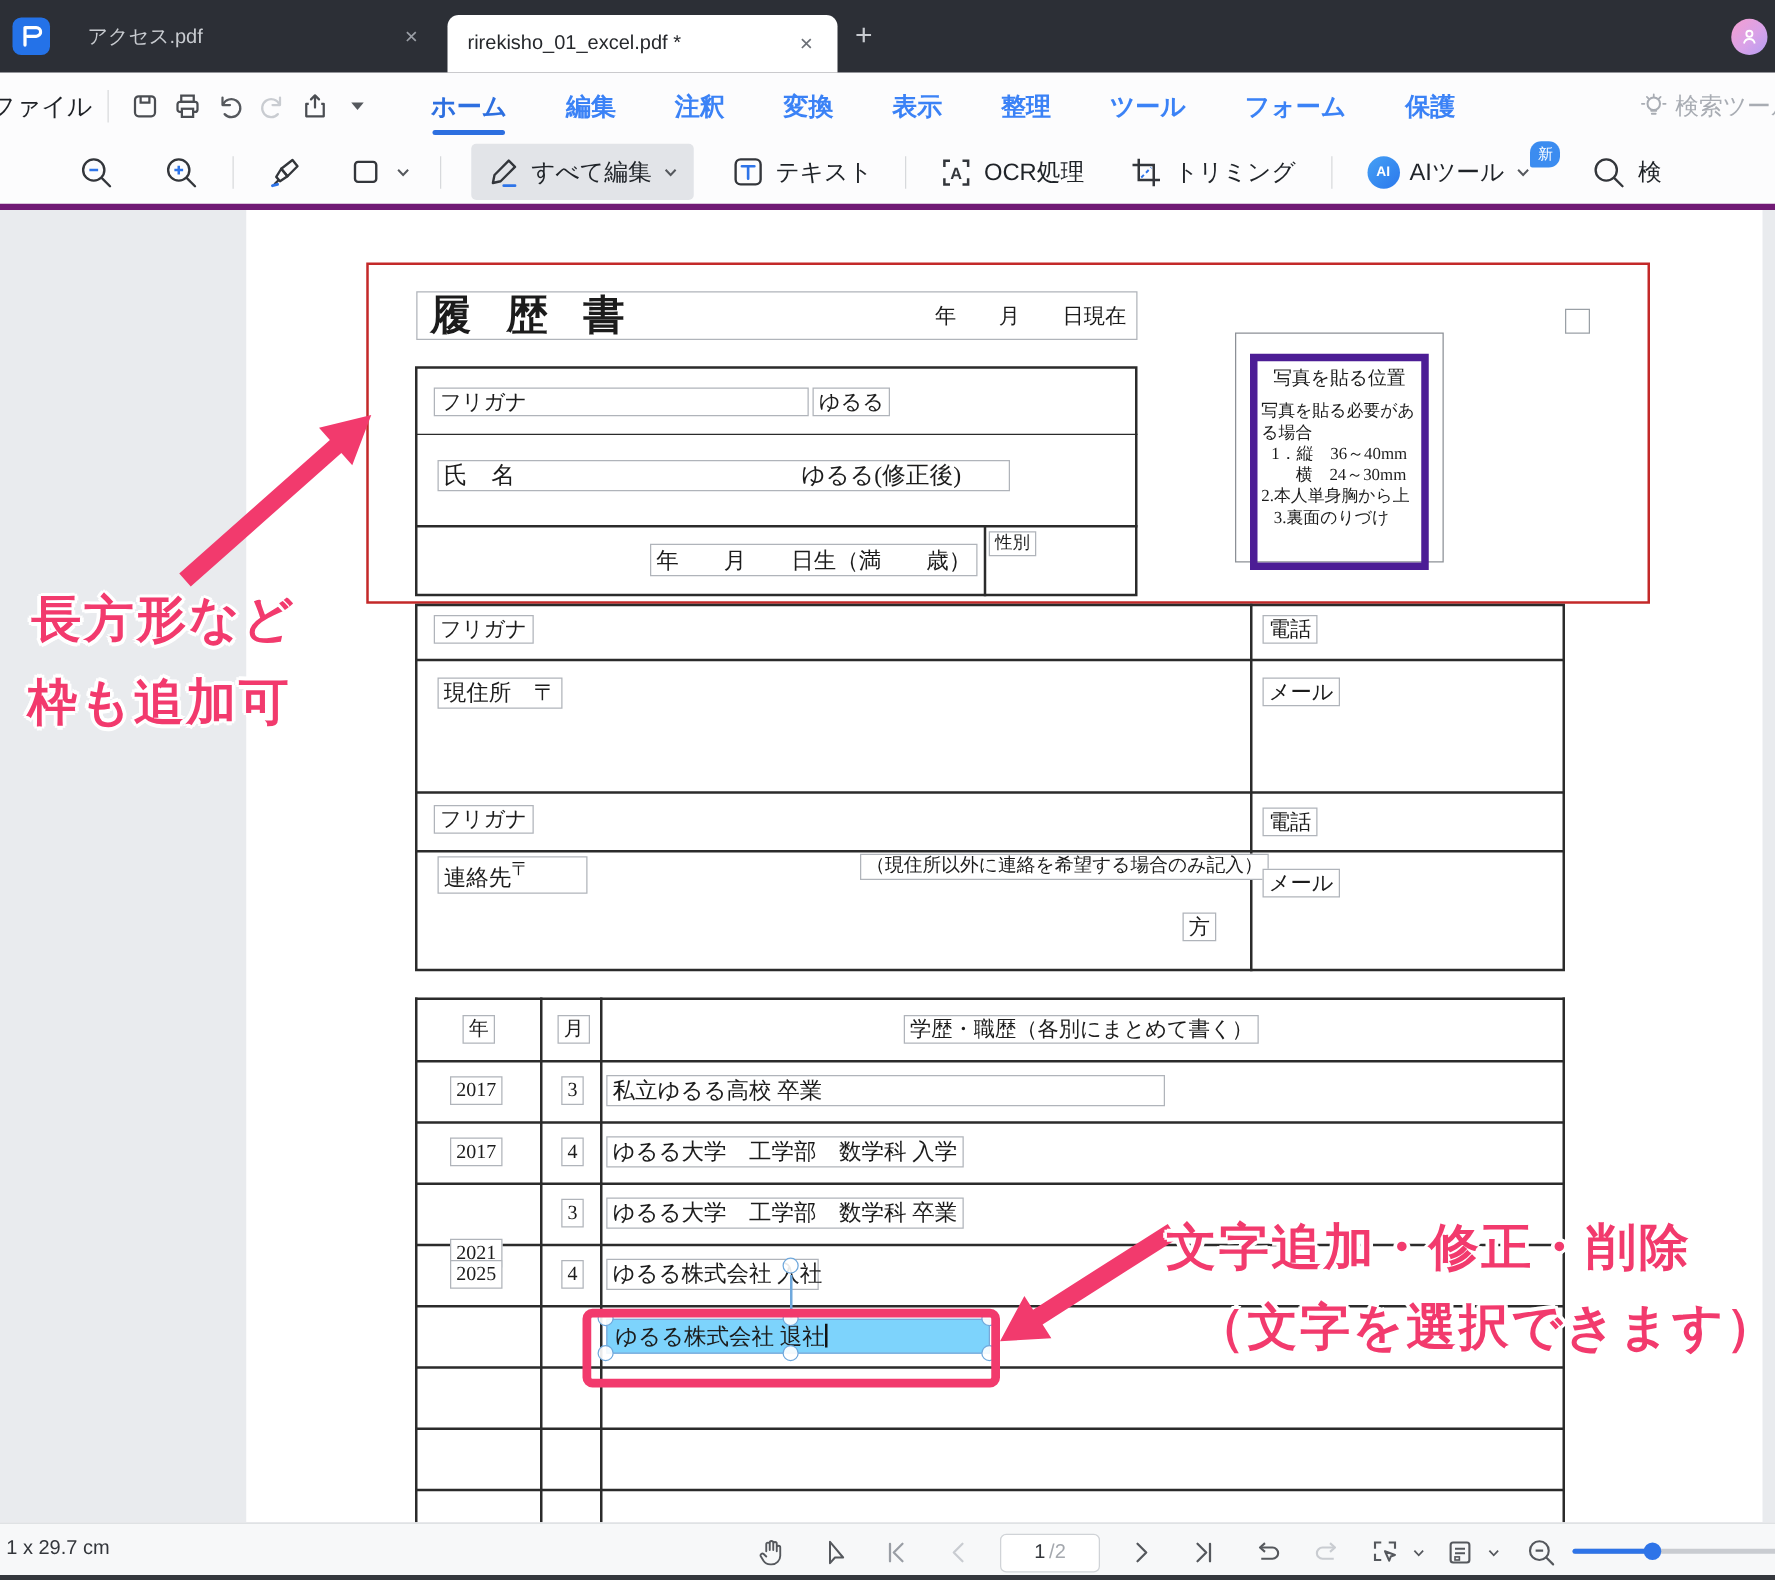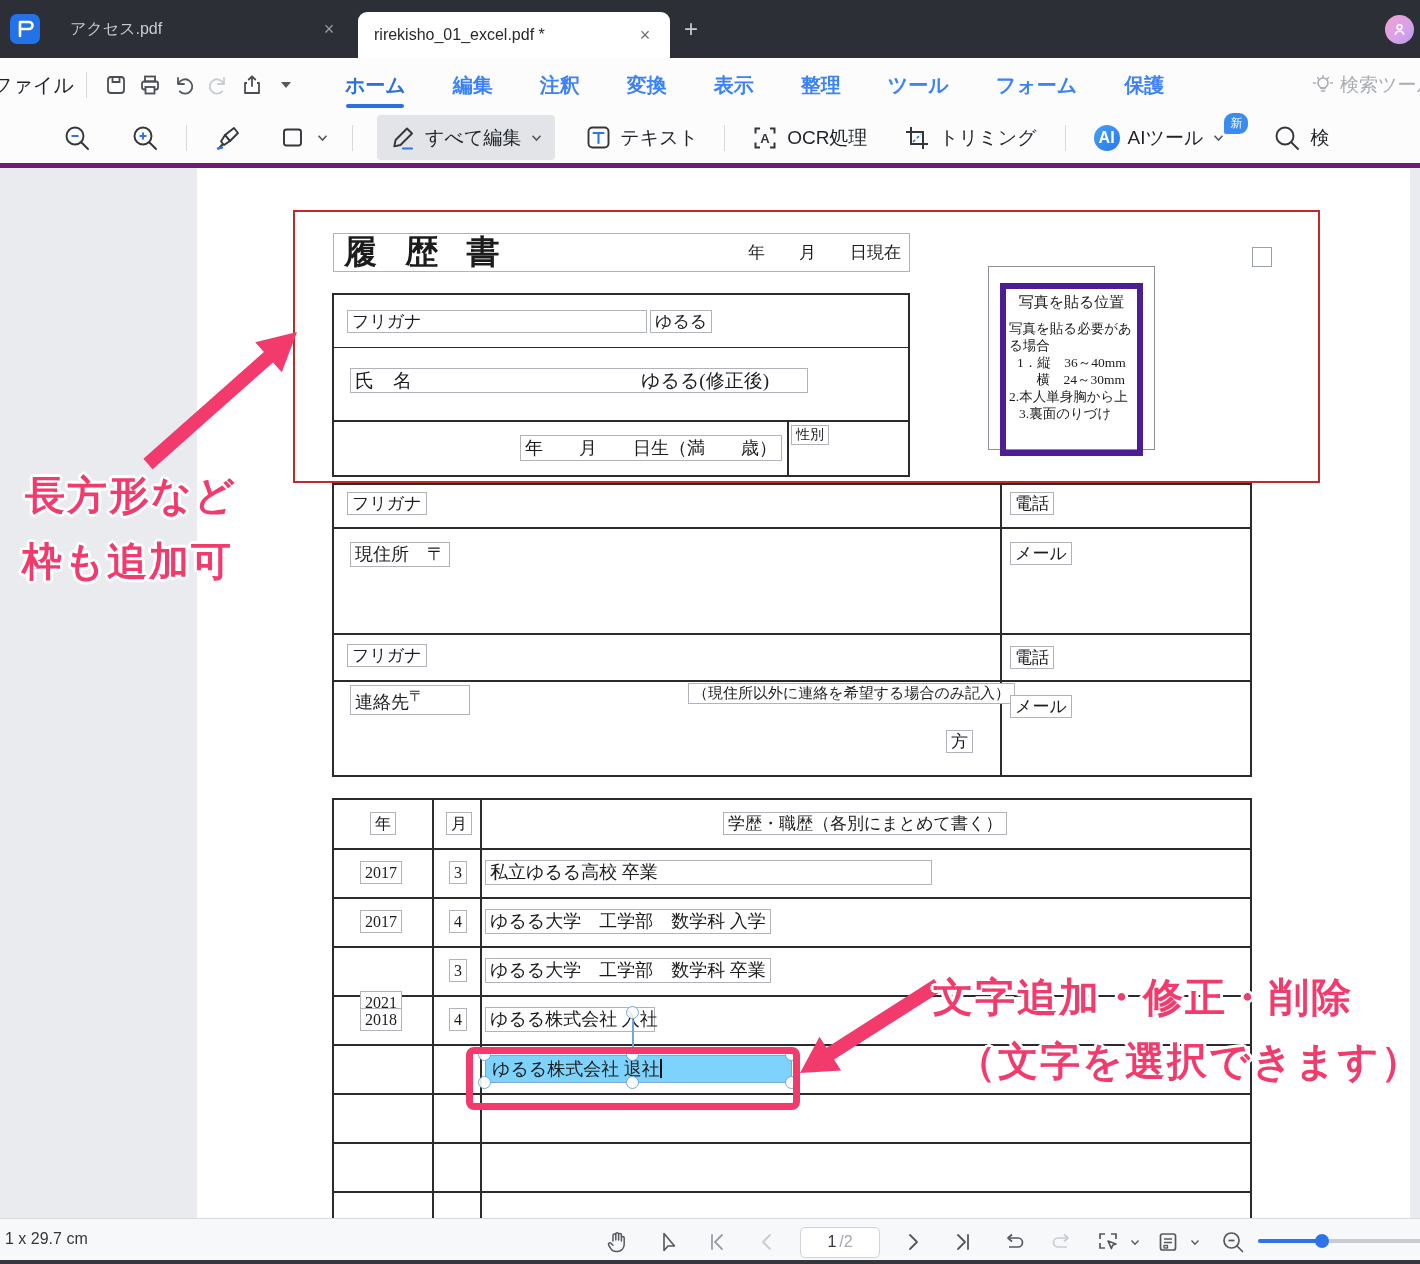--- a/index.html
+++ b/index.html
@@ -38,21 +38,21 @@
   .search-tools { margin-left:auto; margin-right:-16px; display:flex; align-items:center; gap:6px;
                   color:#a8acb3; font-size:19px; white-space:nowrap; flex:0 0 auto; }
   
   .toolbar { height:56px; background:#fcfcfd; border-bottom:5px solid #701a75; display:flex;
              align-items:center; overflow:hidden; padding-left:60px; }
   .tool { display:flex; align-items:center; gap:8px; font-size:19px; color:#1f2328; white-space:nowrap; flex:0 0 auto; }
   .tool-gap { margin-left:34px; }
   .btn-active { background:#e2e4e8; border-radius:4px; padding:9px 13px; }
   .chev { margin-left:2px; }
   .ai-circle { width:26px; height:26px; border-radius:50%; background:linear-gradient(135deg,#45a0f5,#2b78ec);
-               color:#fff; font-size:16px; font-weight:700; display:flex; align-items:center; justify-content:center; }
+               color:#fff; font-size:11px; font-weight:700; display:flex; align-items:center; justify-content:center; }
   .ai-wrap { position:relative; }
   .ai-badge { position:absolute; top:-12px; right:-24px; background:#3b8cf0; color:#fff; font-size:12px;
               padding:2px 6px; border-radius:9px 9px 9px 2px; }
   
   .workspace { position:relative; height:1050px; background:#e9ebee; overflow:hidden; }
   .page { position:absolute; left:197px; top:0; width:1213px; height:1050px; background:#fff; }
   .abs { position:absolute; }
   .serif { font-family:"Liberation Serif", serif; color:#1c1c1c; }
   .fbox { border:1px solid #b0b4ba; background:#fff; padding:0 4px; font-family:"Liberation Serif", serif;
           font-size:17px; line-height:21px; color:#1c1c1c; white-space:nowrap; }
@@ -323,21 +323,21 @@
   <div class="abs fbox" style="left:485px; top:692px; width:447px; font-size:18px; line-height:23px;"><span>私立ゆるる高校 卒業</span></div>
 
   <div class="abs fbox" style="left:360px; top:742px; font-size:16px;"><span>2017</span></div>
   <div class="abs fbox" style="left:449px; top:742px; font-size:16px;"><span>4</span></div>
   <div class="abs fbox" style="left:485px; top:741px; font-size:18px; line-height:23px;"><span>ゆるる大学　工学部　数学科 入学</span></div>
 
   <div class="abs fbox" style="left:360px; top:791px; font-size:16px;margin-top:32px;"><span>2021</span></div>
   <div class="abs fbox" style="left:449px; top:791px; font-size:16px;"><span>3</span></div>
   <div class="abs fbox" style="left:485px; top:790px; font-size:18px; line-height:23px;"><span>ゆるる大学　工学部　数学科 卒業</span></div>
 
-  <div class="abs fbox" style="left:360px; top:840px; font-size:16px;"><span>2018</span></div>
+  <div class="abs fbox" style="left:360px; top:840px; font-size:16px;"><span>2025</span></div>
   <div class="abs fbox" style="left:449px; top:840px; font-size:16px;"><span>4</span></div>
   <div class="abs fbox" style="left:485px; top:839px; width:170px; font-size:18px; line-height:23px;"><span>ゆるる株式会社 入社</span></div>
 
   <div class="abs" style="left:632px; top:852px; width:1.5px; height:36px; background:#6fa8dc;"></div>
   <div class="handle" style="left:626px; top:838px;"></div>
   <div class="abs" style="left:485px; top:887px; width:307px; height:28px; border:1px solid #7aa7d8; background:#7dd3fc;">
     <span class="serif" style="font-size:18px; line-height:26px; padding-left:6px;">ゆるる株式会社 退社</span><span class="caret-cursor"></span>
   </div>
   <div class="handle" style="left:478px; top:880px;"></div>
   <div class="handle" style="left:478px; top:908px;"></div>

